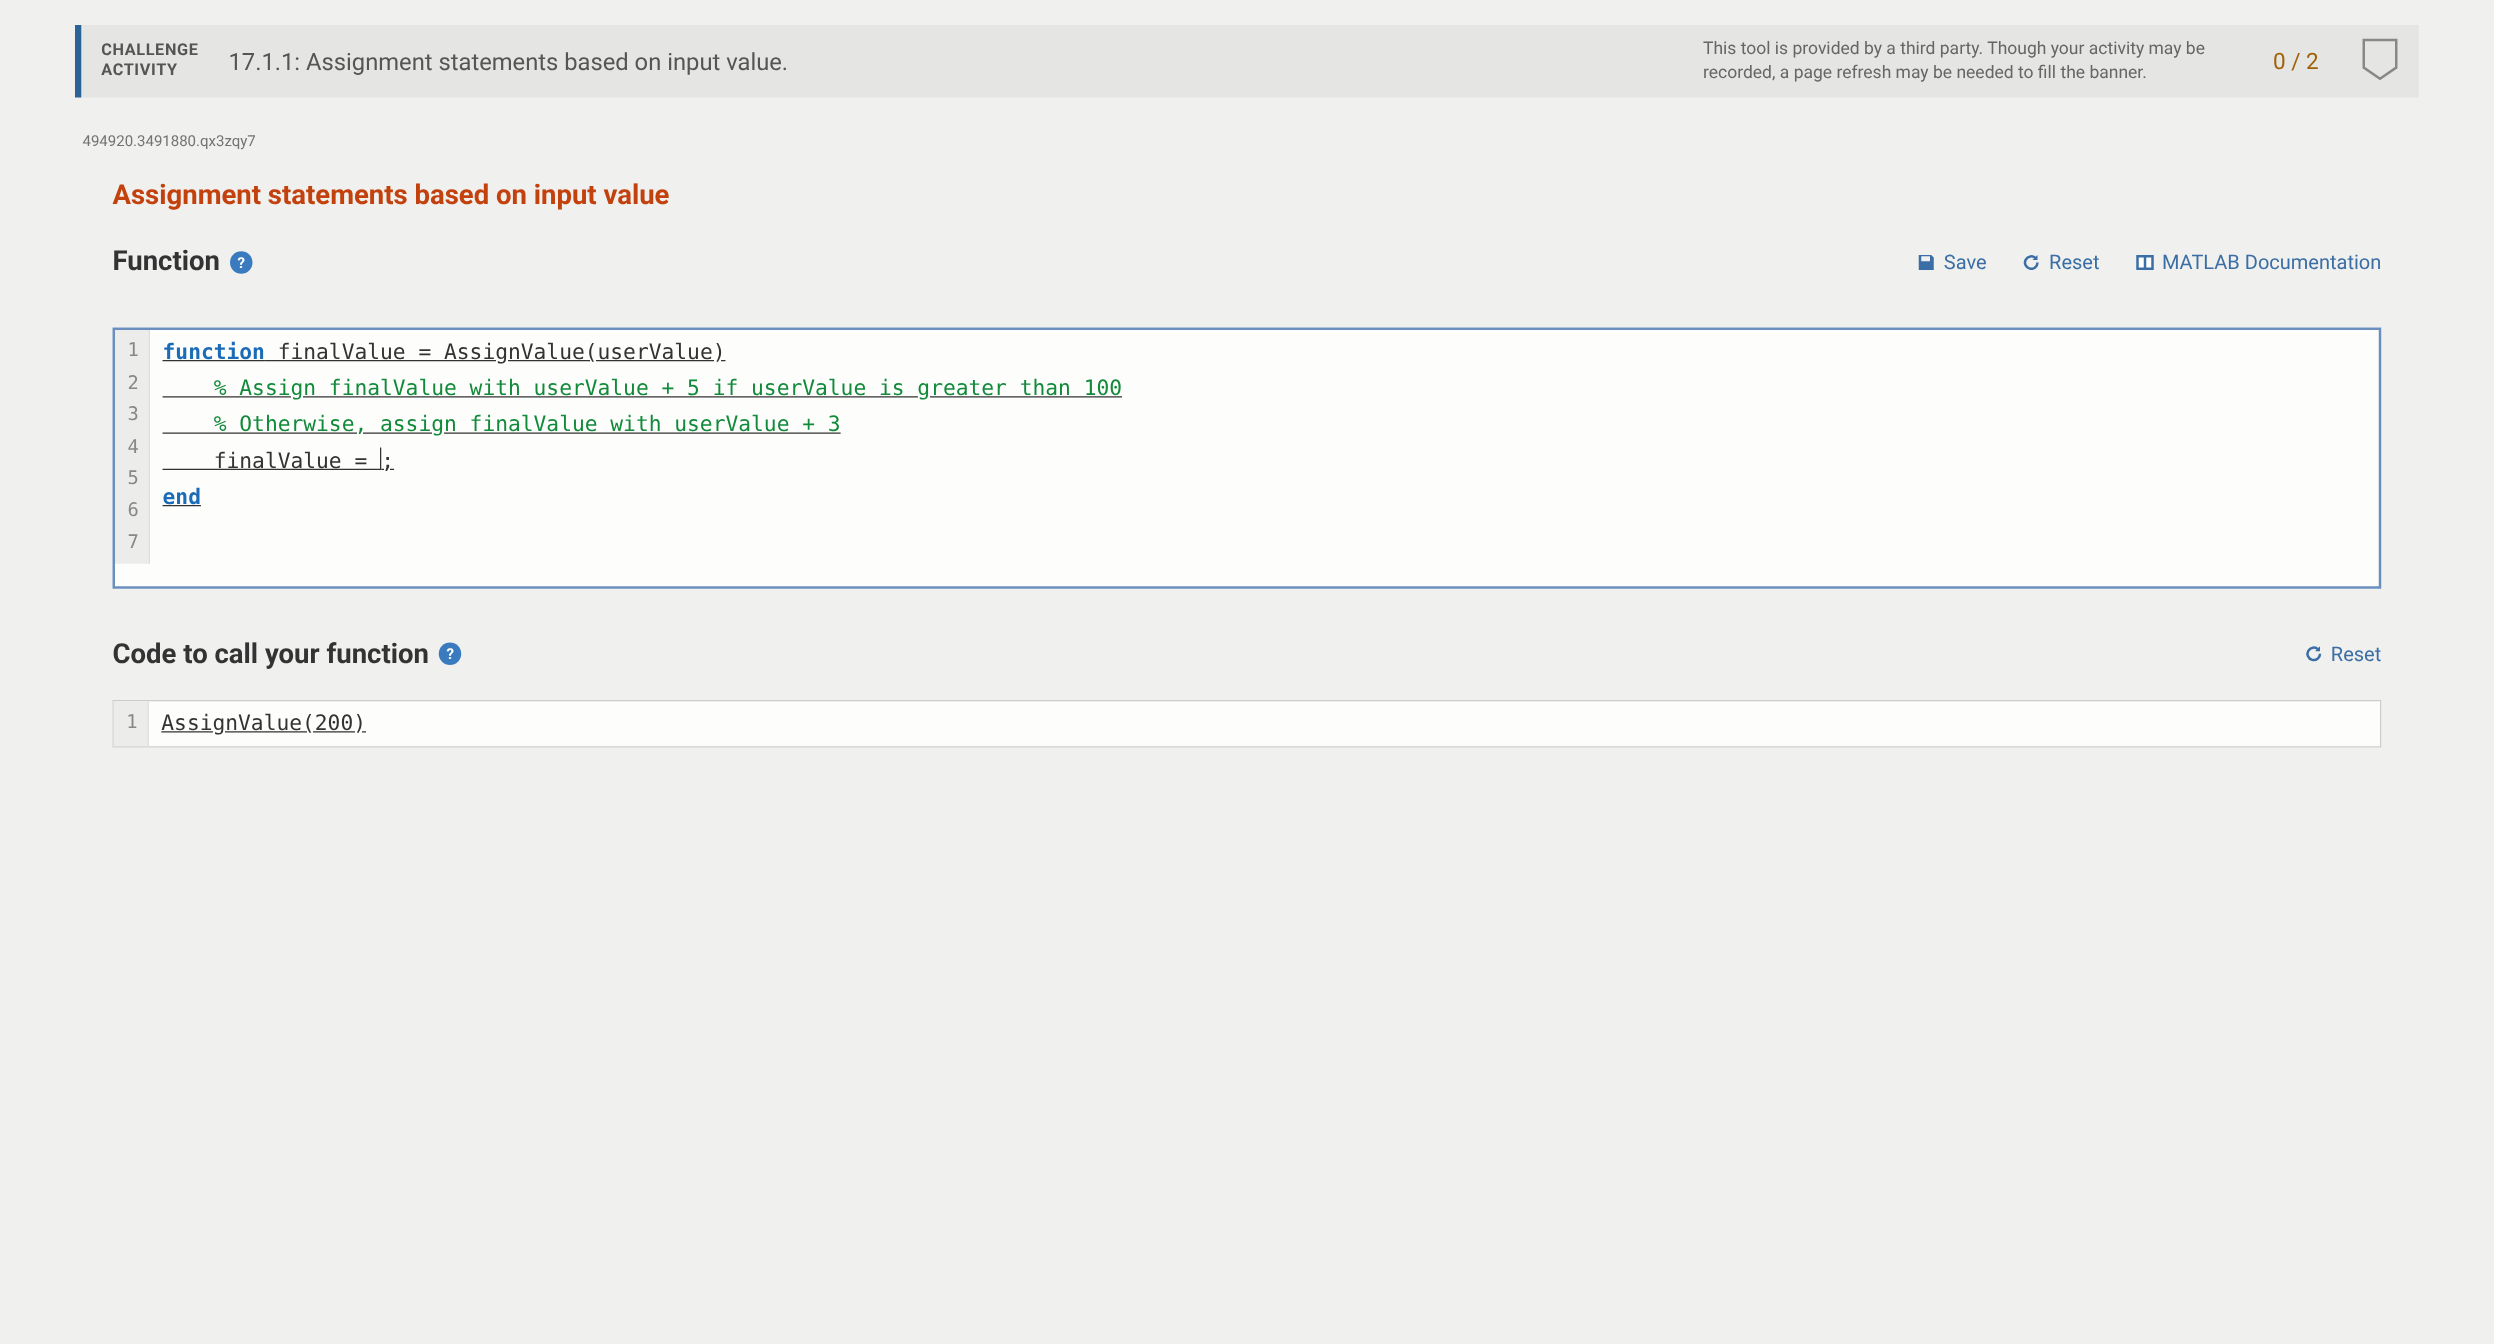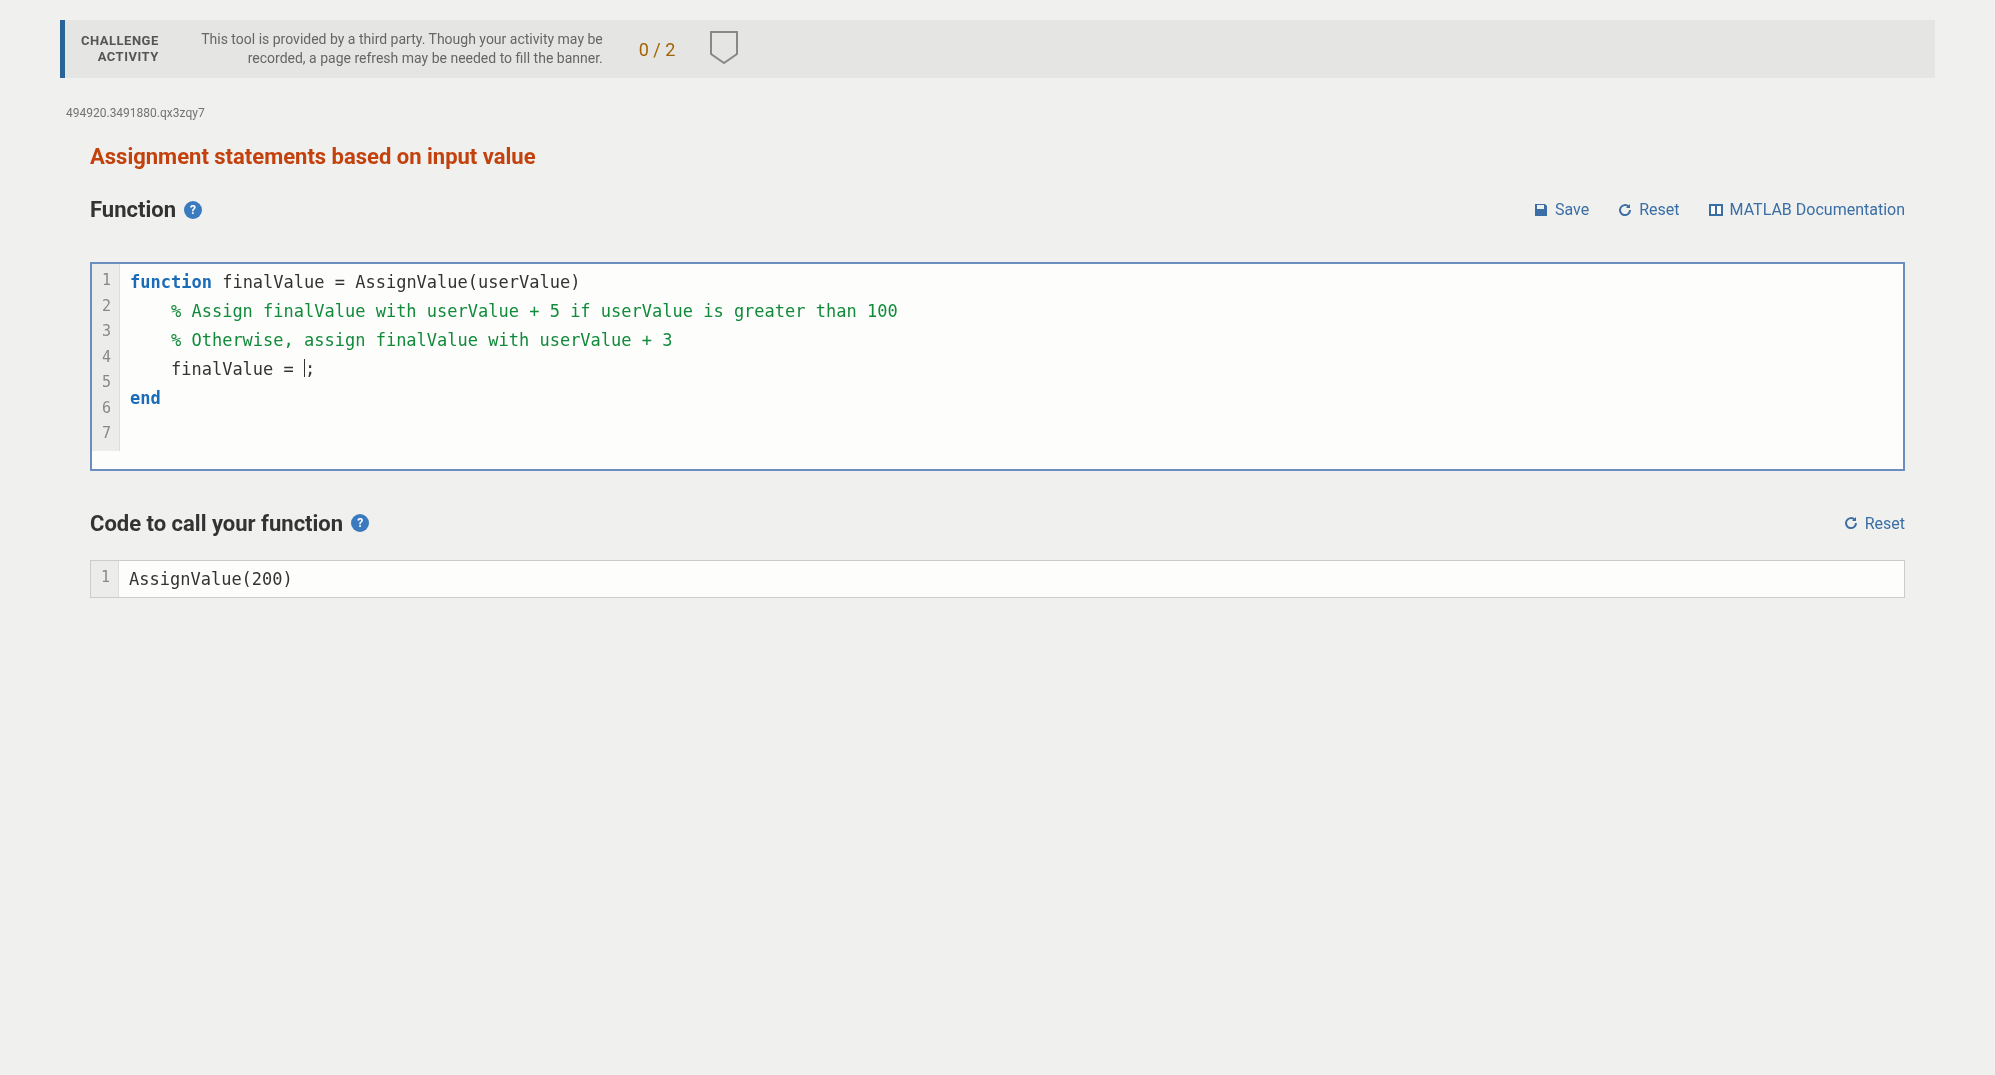--- a/index.html
+++ b/index.html
@@ -9,21 +9,20 @@
       color: #333;
       padding: 20px 60px;
     }
     .challenge-header {
       display: flex;
       align-items: center;
       background: #e5e5e4;
       border-left: 5px solid #2a6496;
       padding: 10px 16px;
       gap: 24px;
-      text-align: right;
     }
     .challenge-badge {
       font-size: 13px;
       font-weight: 700;
       color: #555;
       line-height: 1.2;
       letter-spacing: 0.5px;
     }
     .challenge-title {
       font-size: 19px;
@@ -133,20 +132,21 @@
     }
     .gutter div { line-height: 1.7; font-size: 15px; }
     .code {
       padding: 4px 10px;
       flex: 1;
     }
     .code-line {
       line-height: 1.7;
       white-space: pre;
       color: #333;
+      text-decoration: underline;
     }
     .kw { color: #1a6bb8; font-weight: 600; }
     .fn { color: #333; }
     .cm { color: #118a3a; }
     .cursor {
       display: inline-block;
       width: 1px;
       height: 18px;
       background: #333;
       vertical-align: middle;
@@ -162,20 +162,21 @@
     }
   </style>
 </head>
 <body>
 
 <div class="challenge-header">
   <div class="challenge-badge">
     <div>CHALLENGE</div>
     <div>ACTIVITY</div>
   </div>
+  <div class="challenge-title">17.1.1: Assignment statements based on input value.</div>
   <div class="third-party-note">This tool is provided by a third party. Though your activity may be recorded, a page refresh may be needed to fill the banner.</div>
   <div class="score">0 / 2</div>
   <span class="shield-icon">
     <svg width="30" height="34" viewBox="0 0 30 34">
       <path d="M2 2 H28 V24 L15 33 L2 24 Z" fill="none" stroke="#888" stroke-width="2"></path>
     </svg>
   </span>
 </div>
 
 <div class="tracking-id">494920.3491880.qx3zqy7</div>

